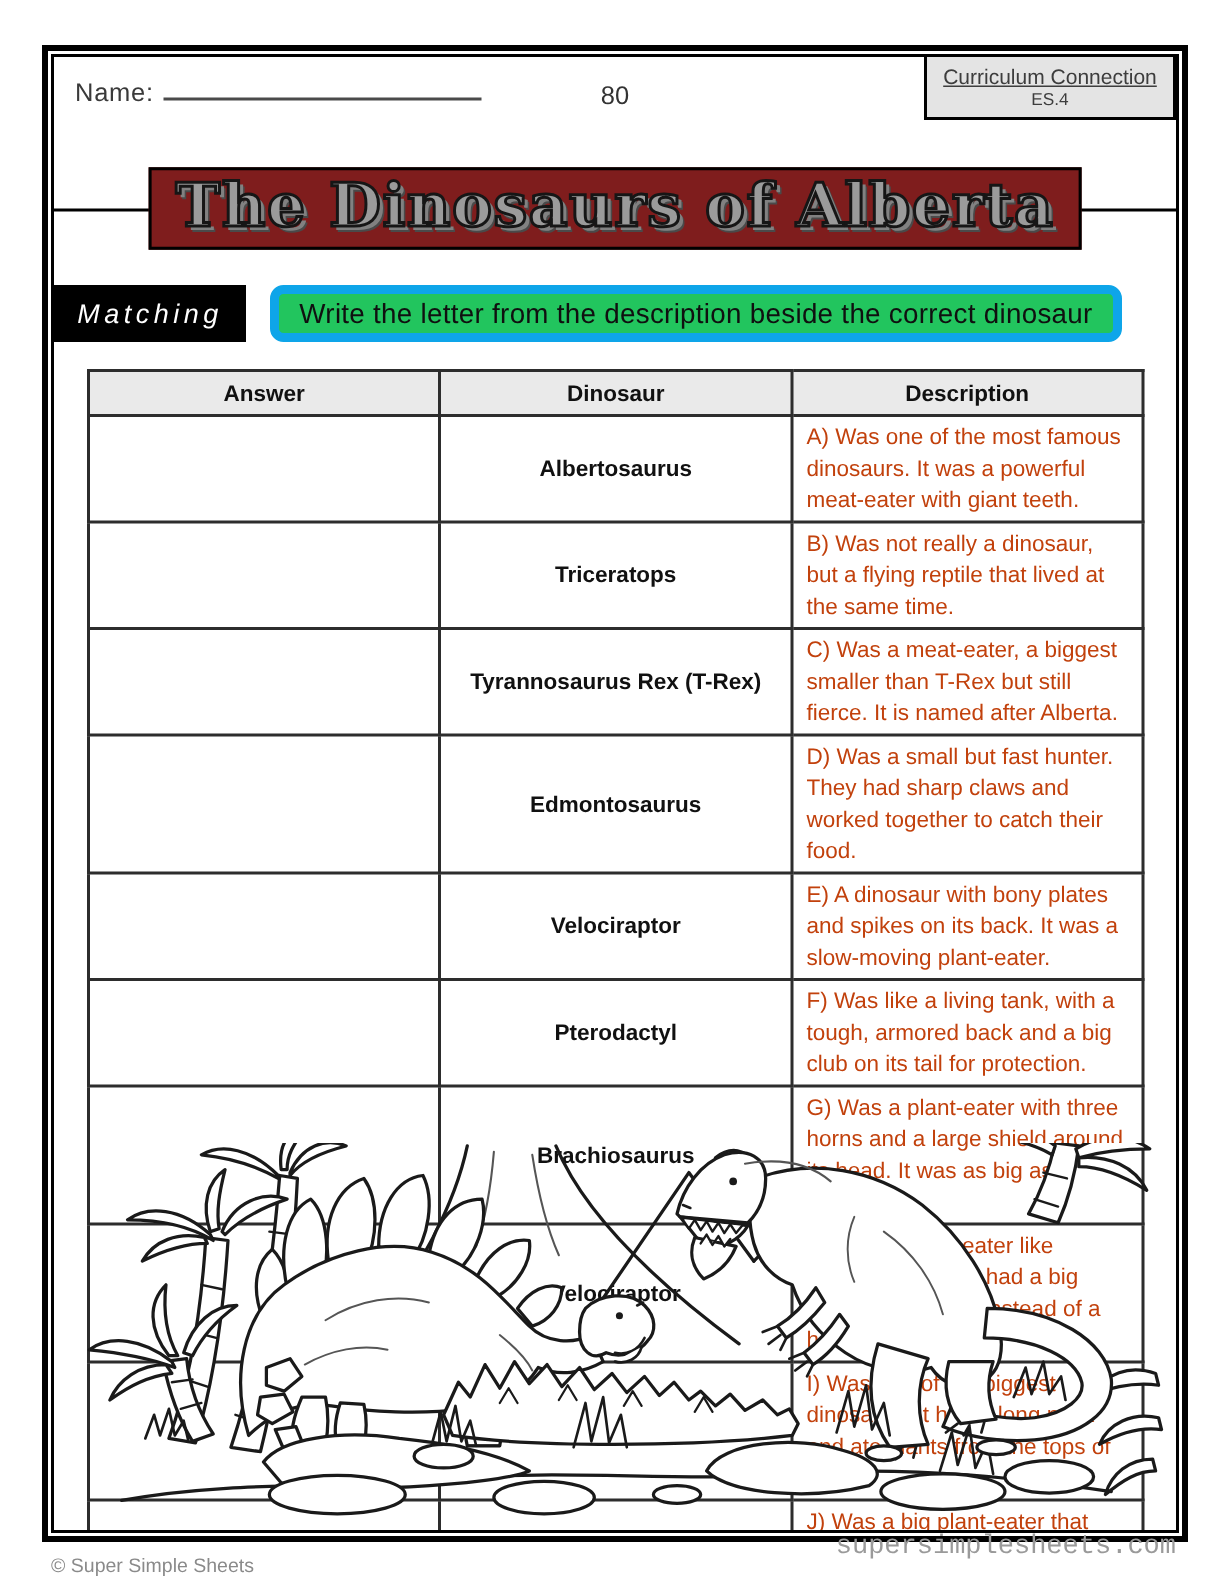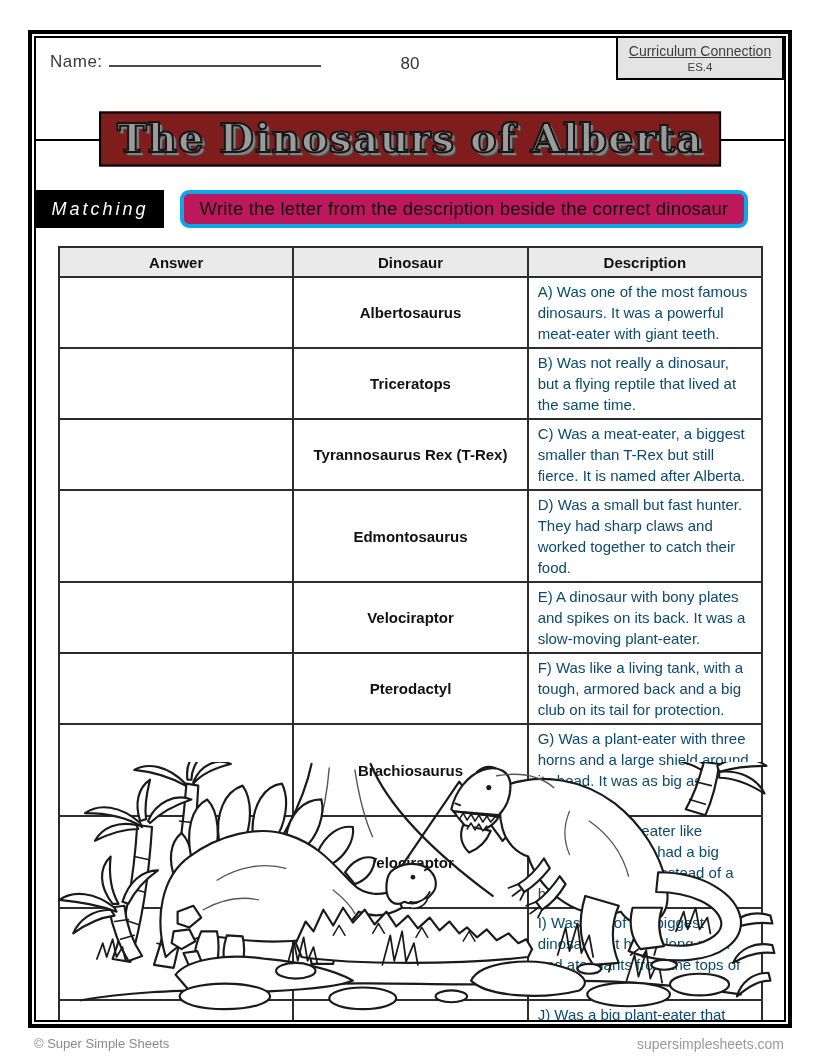--- a/index.html
+++ b/index.html
@@ -37,41 +37,41 @@
     text-shadow:3px 3px 0 #818181,4px 4px 0 #4a4a4a;
   }
 
   
   .matching-row{display:flex;align-items:stretch;height:38px;margin-top:18px;}
   .matching-label{
     width:128px;background:#000;color:#fff;display:flex;align-items:center;justify-content:center;
     font-size:18px;letter-spacing:3px;flex:0 0 auto;font-style:italic;
   }
   .instruction-box{
-    flex:1;margin:0 36px 0 16px;border:4px solid #0ea5e9;border-radius:9px;background:#be185d;
+    flex:1;margin:0 36px 0 16px;border:6px solid #0ea5e9;border-radius:9px;background:#22c55e;
     display:flex;align-items:center;justify-content:center;font-size:18.5px;color:#101010;letter-spacing:.2px;
   }
 
   
   table.match-table{border-collapse:collapse;table-layout:fixed;width:705px;margin:18px 0 0 22px;}
   .match-table th{
     background:#eaeaea;border:2px solid #2d2d2d;height:26px;font-size:15px;font-weight:bold;color:#111;
   }
   .match-table td{border:2px solid #2d2d2d;height:47px;vertical-align:middle;background:#fff;}
   td.c-answer{width:80px;}
   td.c-dino{width:164px;text-align:center;font-weight:bold;font-size:15px;padding:0 10px;color:#111;}
-  td.c-desc{width:461px;font-size:15px;line-height:1.4;padding:3px 9px;color:#0c4a6e;}
+  td.c-desc{width:461px;font-size:15px;line-height:1.4;padding:3px 9px;color:#c2410c;}
 
   
   .scene{position:absolute;left:0;right:0;bottom:0;height:258px;}
   .scene svg{display:block;width:100%;height:100%;}
 
   
   .footer-left{position:absolute;left:34px;bottom:7px;font-size:13px;color:#8a8a8a;}
-  .footer-right{position:absolute;right:36px;bottom:6px;font-size:14px;color:#9a9a9a;}
+  .footer-right{position:absolute;right:36px;bottom:17px;font-size:18px;color:#9a9a9a;font-family:Liberation Mono, monospace;}
 </style>
 </head>
 <body>
 
 <div class="frame-outer">
   <div class="frame-inner">
     <div class="content">
 
       <div class="sheet-header">
         <div class="name-wrap">

